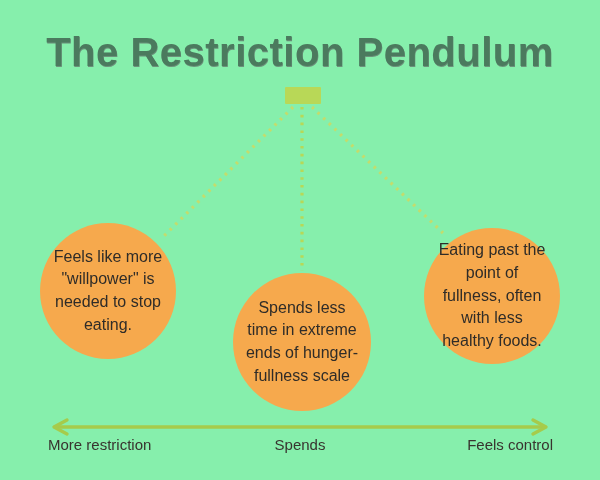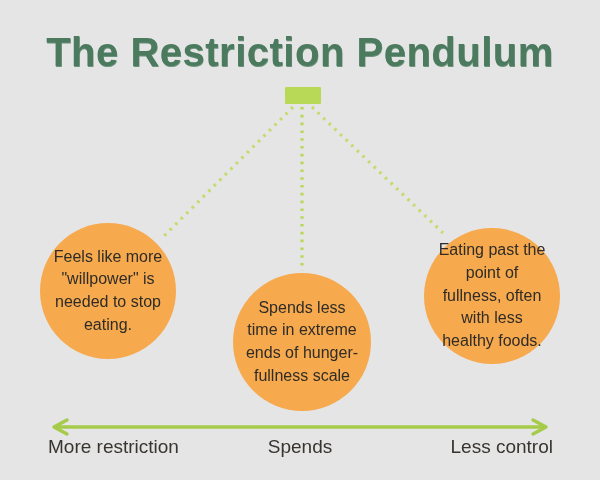--- a/index.html
+++ b/index.html
@@ -4,21 +4,21 @@
 <style>
   html, body { margin: 0; padding: 0; }
   body {
     width: 600px; height: 480px;
     font-family: "Liberation Sans", sans-serif;
     overflow: hidden;
   }
   .canvas {
     position: relative;
     width: 600px; height: 480px;
-    background: #e5e5e5;
+    background: #86efac;
   }
   .title {
     position: absolute;
     top: 30px; left: 0; right: 0;
     margin: 0;
     text-align: center;
     font-size: 40px;
     font-weight: 800;
     letter-spacing: 0.5px;
     color: #4b7a5e;
@@ -43,21 +43,21 @@
   }
   .circle-left   { left: 40px;  top: 223px; width: 136px; height: 136px; }
   .circle-middle { left: 233px; top: 273px; width: 138px; height: 138px; }
   .circle-right  { left: 424px; top: 228px; width: 136px; height: 136px; }
   .circle-left  .node-text { width: 118px; }
   .circle-middle .node-text { width: 118px; }
   .circle-right .node-text { width: 108px; }
   .axis-label {
     position: absolute;
     top: 436px;
-    font-size: 19px;
+    font-size: 15px;
     color: #38342f;
     white-space: nowrap;
   }
   .axis-label-left   { left: 48px; }
   .axis-label-center { left: 300px; transform: translateX(-50%); }
   .axis-label-right  { right: 47px; }
 </style>
 </head>
 <body>
 
@@ -87,15 +87,15 @@
   <div class="circle circle-right">
     <span class="node-text">Eating past the point of fullness, often with less healthy foods.</span>
   </div>
 
   <div class="circle circle-middle">
     <span class="node-text">Spends less time in extreme ends of hunger-fullness scale</span>
   </div>
 
   <span class="axis-label axis-label-left">More restriction</span>
   <span class="axis-label axis-label-center">Spends</span>
-  <span class="axis-label axis-label-right">Less control</span>
+  <span class="axis-label axis-label-right">Feels control</span>
 
 </div>
 
 </body></html>

